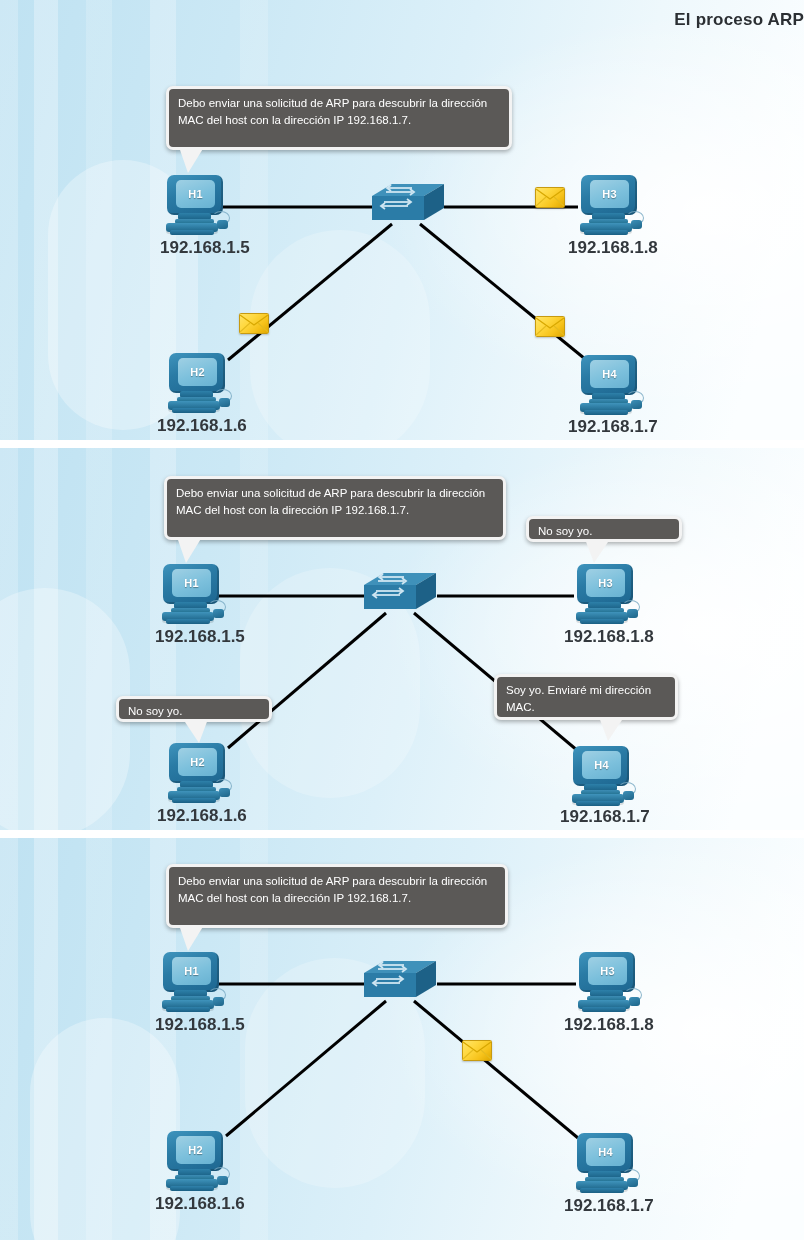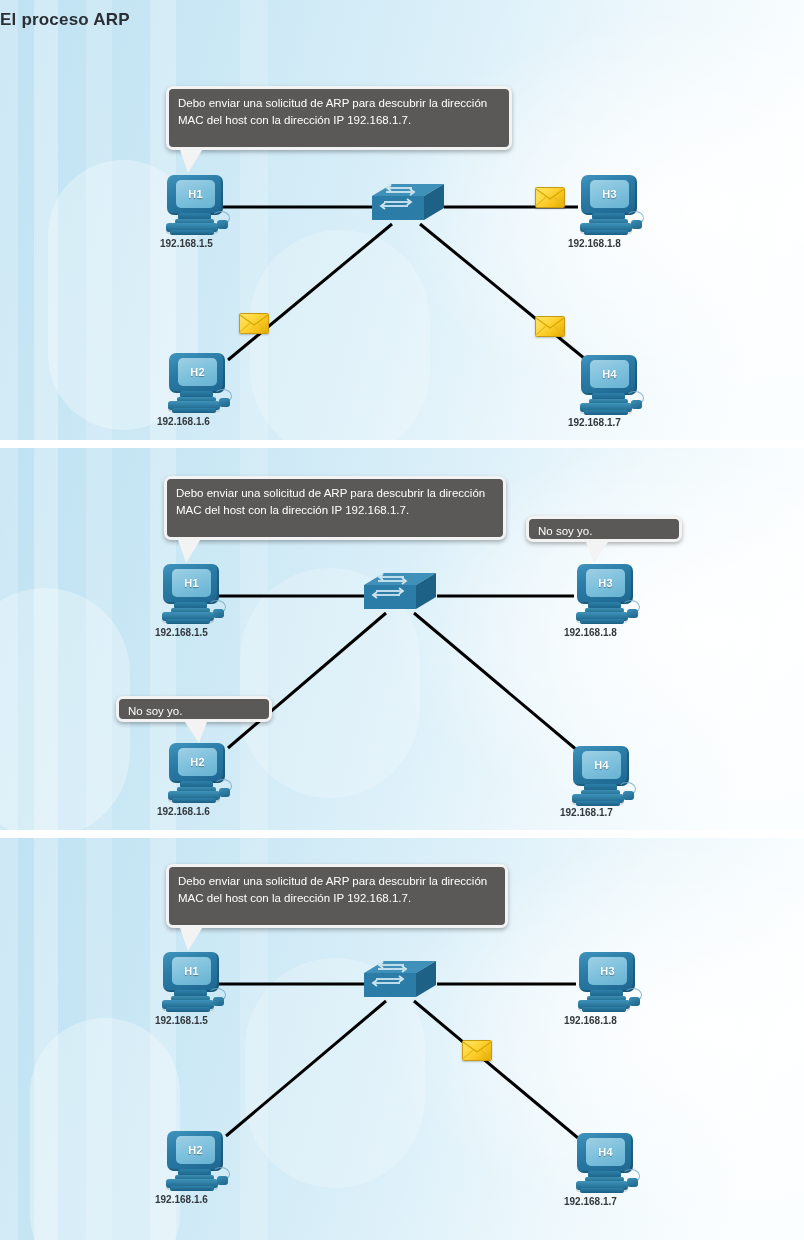--- a/index.html
+++ b/index.html
@@ -37,21 +37,21 @@
         rgba(255,255,255,.16) 240px, rgba(255,255,255,.16) 268px,
         rgba(255,255,255,0) 268px);
   }
   .blob{position:absolute;border-radius:50% / 46%;background:rgba(255,255,255,.30);pointer-events:none;}
   .blob.b1{left:48px;top:160px;width:150px;height:270px;border-radius:76px;}
   .blob.b2{left:-40px;top:400px;width:170px;height:250px;border-radius:86px;}
   .blob.b3{left:250px;top:230px;width:180px;height:230px;border-radius:92px;background:rgba(255,255,255,.22);}
 
   
   .title{
-    position:absolute;left:0;top:10px;width:804px;text-align:left;
+    position:absolute;left:0;top:10px;width:804px;text-align:right;
     font-size:17px;font-weight:bold;color:#2b2f33;letter-spacing:.2px;
   }
 
   
   .links{position:absolute;left:0;top:0;}
 
   
   .pc{position:absolute;width:62px;height:62px;}
   .pc .mon-out{
     position:absolute;left:3px;top:0;width:56px;height:40px;border-radius:7px;
@@ -87,21 +87,21 @@
   .pc .mouse{
     position:absolute;left:53px;top:45px;width:11px;height:9px;border-radius:3px;
     background:linear-gradient(160deg,#3d8fb7,#1d6589);
   }
   .pc .cord{
     position:absolute;left:48px;top:36px;width:16px;height:12px;
     border:1.4px solid rgba(120,170,195,.85);border-radius:50%;
     border-left-color:transparent;border-bottom-color:transparent;
   }
   .ip-label{
-    position:absolute;font-size:10px;font-weight:bold;color:#33383d;white-space:nowrap;
+    position:absolute;font-size:17px;font-weight:bold;color:#33383d;white-space:nowrap;
   }
 
   
   .sw{position:absolute;width:84px;height:52px;}
   .sw svg{position:absolute;left:0;top:0;}
 
   
   .env{position:absolute;width:30px;height:21px;}
   .env .body{
     position:absolute;inset:0;border-radius:1.5px;
@@ -361,20 +361,24 @@
     <div class="bubble" style="left:526px;top:68px;width:156px;height:26px;padding:4px 9px;">
       <span>No soy yo.</span>
       <div class="tail" style="left:56px;top:20px;border-top-width:24px;"></div>
     </div>
 
     <div class="bubble" style="left:116px;top:248px;width:156px;height:26px;padding:4px 9px;">
       <span>No soy yo.</span>
       <div class="tail right" style="left:64px;top:20px;border-top-width:24px;"></div>
     </div>
 
+    <div class="bubble" style="left:494px;top:226px;width:184px;height:46px;padding:5px 9px;">
+      <span>Soy yo. Enviaré mi dirección MAC.</span>
+      <div class="tail" style="left:102px;top:40px;border-top-width:24px;"></div>
+    </div>
   </div>
 
   <div class="panel" id="panel3">
     <div class="bg-bands"></div>
     <div class="blob b1" style="left:30px;top:180px;"></div>
     <div class="blob b3" style="left:245px;top:120px;"></div>
 
     <svg class="links" width="804" height="402">
       <line x1="218" y1="146" x2="364" y2="146" stroke="#000" stroke-width="3"></line>
       <line x1="437" y1="146" x2="576" y2="146" stroke="#000" stroke-width="3"></line>

